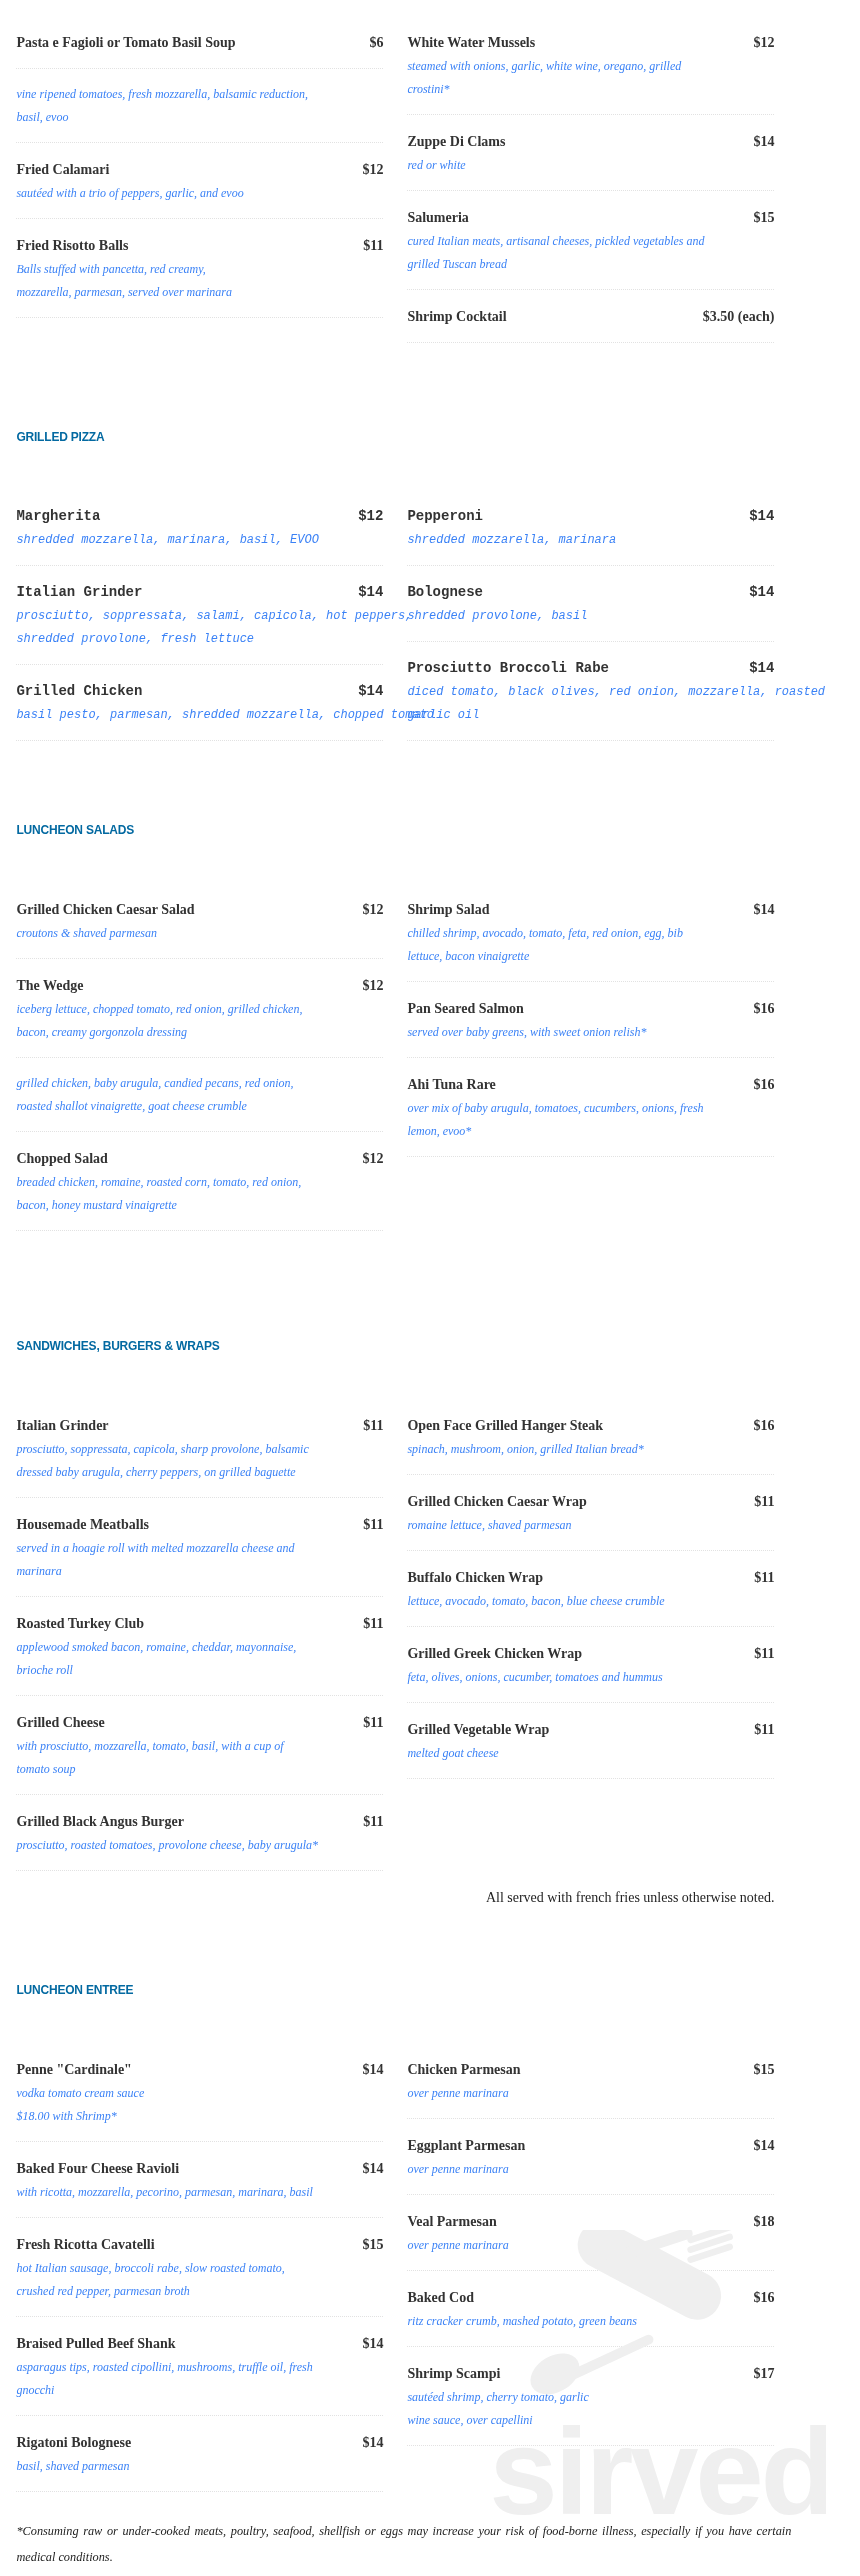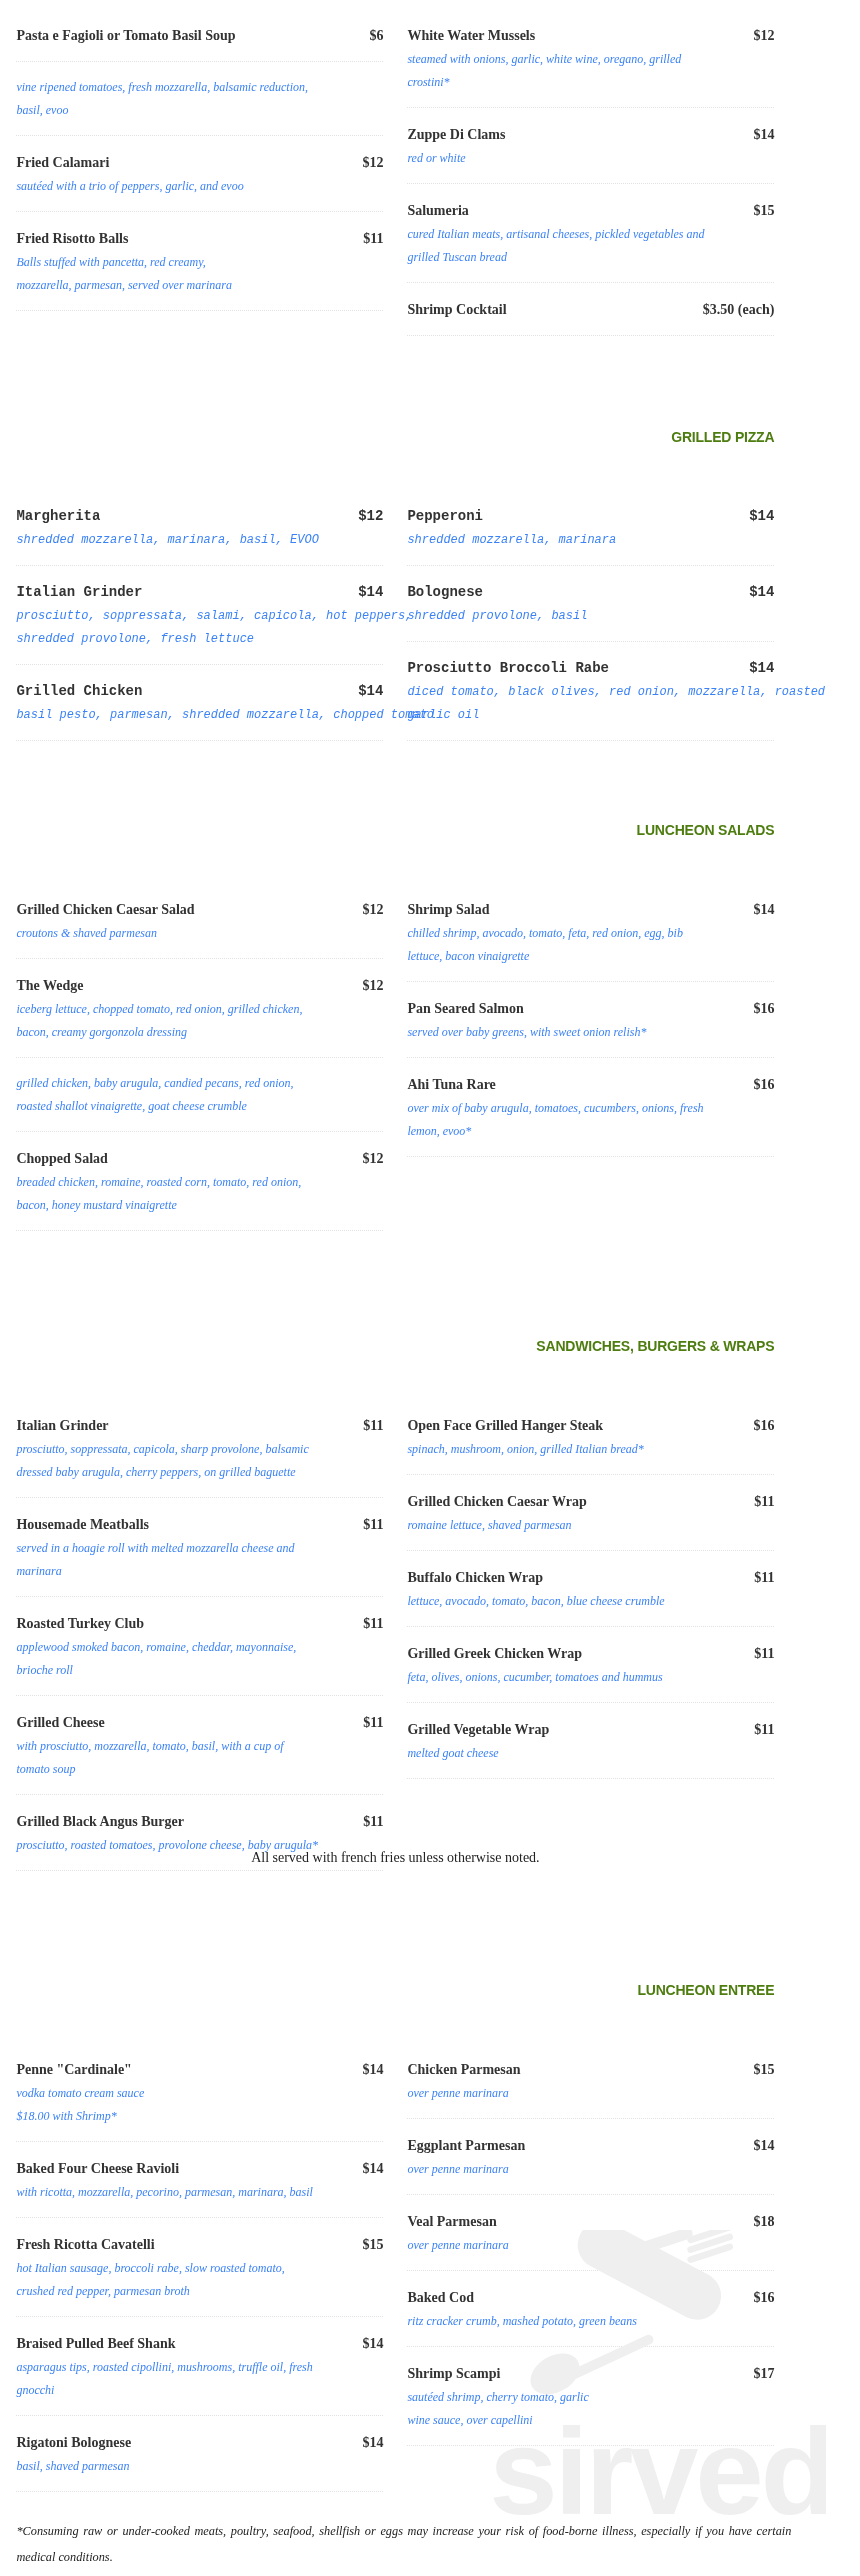--- a/index.html
+++ b/index.html
@@ -1,41 +1,41 @@
 <!DOCTYPE html>
 <html style="font-size:13px"><head>
 <meta charset="utf-8">
 <style>
   * { box-sizing: border-box; margin: 0; padding: 0; }
   html, body { width: 860px; background: #ffffff; }
   body { position: relative; height: 2576px; overflow: hidden; font-family: "Liberation Serif", serif; color: #333333; }
   .page { position: absolute; left: 16.4px; top: 0; width: 758px; }
   .section { position: relative; }
   .section-title {
-    font-family: "Liberation Sans", sans-serif; font-weight: bold; font-size: 14px;
-    letter-spacing: -0.2px; color: #4d7c0f; text-align: right; height: 20px; line-height: 20px;
+    font-family: "Liberation Sans", sans-serif; font-weight: bold; font-size: 12px;
+    letter-spacing: -0.2px; color: #0369a1; text-align: left; height: 20px; line-height: 20px;
   }
   .cols { display: flex; justify-content: space-between; }
   .col { width: 367px; }
   .item { padding-top: 14px; padding-bottom: 13px; border-bottom: 1.6px dotted #e2e2e2; }
   .item-head { display: flex; justify-content: space-between; height: 25px; line-height: 25px; }
   .item-name { font-weight: bold; font-size: 14px; color: #333333; }
   .item-price { font-weight: bold; font-size: 14px; color: #333333; }
   .item-desc { font-style: italic; font-size: 12px; color: #3b82f6; line-height: 23px; }
   .item-desc div { white-space: nowrap; }
   .note { text-align: center; font-size: 14px; color: #222222; line-height: 20px; }
   .footer { font-style: italic; font-size: 12.3px; color: #222222; line-height: 26px; text-align: justify; text-align-last: left; width: 775px; }
   .watermark { position: absolute; left: 481px; top: 2230px; width: 345px; height: 292px; pointer-events: none; }
 </style>
 </head>
 <body>
 
 <div class="page">
 
-  <div class="section" style="position:absolute; top:9px; left:0; width:758px;">
+  <div class="section" style="position:absolute; top:16px; left:0; width:758px;">
     <div class="cols">
       <div class="col">
           <div class="item">
     <div class="item-head">
       <span class="item-name">Pasta e Fagioli or Tomato Basil Soup</span>
       <span class="item-price">$6</span>
     </div>
     <div class="item-desc"></div>
   </div>
           <div class="item">
@@ -342,21 +342,21 @@
       <span class="item-price">$11</span>
     </div>
     <div class="item-desc">
               <div>melted goat cheese</div>
             </div>
   </div>
         </div>
     </div>
   </div>
 
-  <div class="note" style="position:absolute; top:1848px; left:0; width:758px;">All served with french fries unless otherwise noted.</div>
+  <div class="note" style="position:absolute; top:1888px; left:0; width:758px;text-align:right;">All served with french fries unless otherwise noted.</div>
 
   <div class="section" style="position:absolute; top:1980px; left:0; width:758px;">
     <div class="section-title">LUNCHEON ENTREE</div>
     <div class="cols" style="margin-top:43px;">
       <div class="col">
           <div class="item">
     <div class="item-head">
       <span class="item-name">Penne "Cardinale"</span>
       <span class="item-price">$14</span>
     </div>

